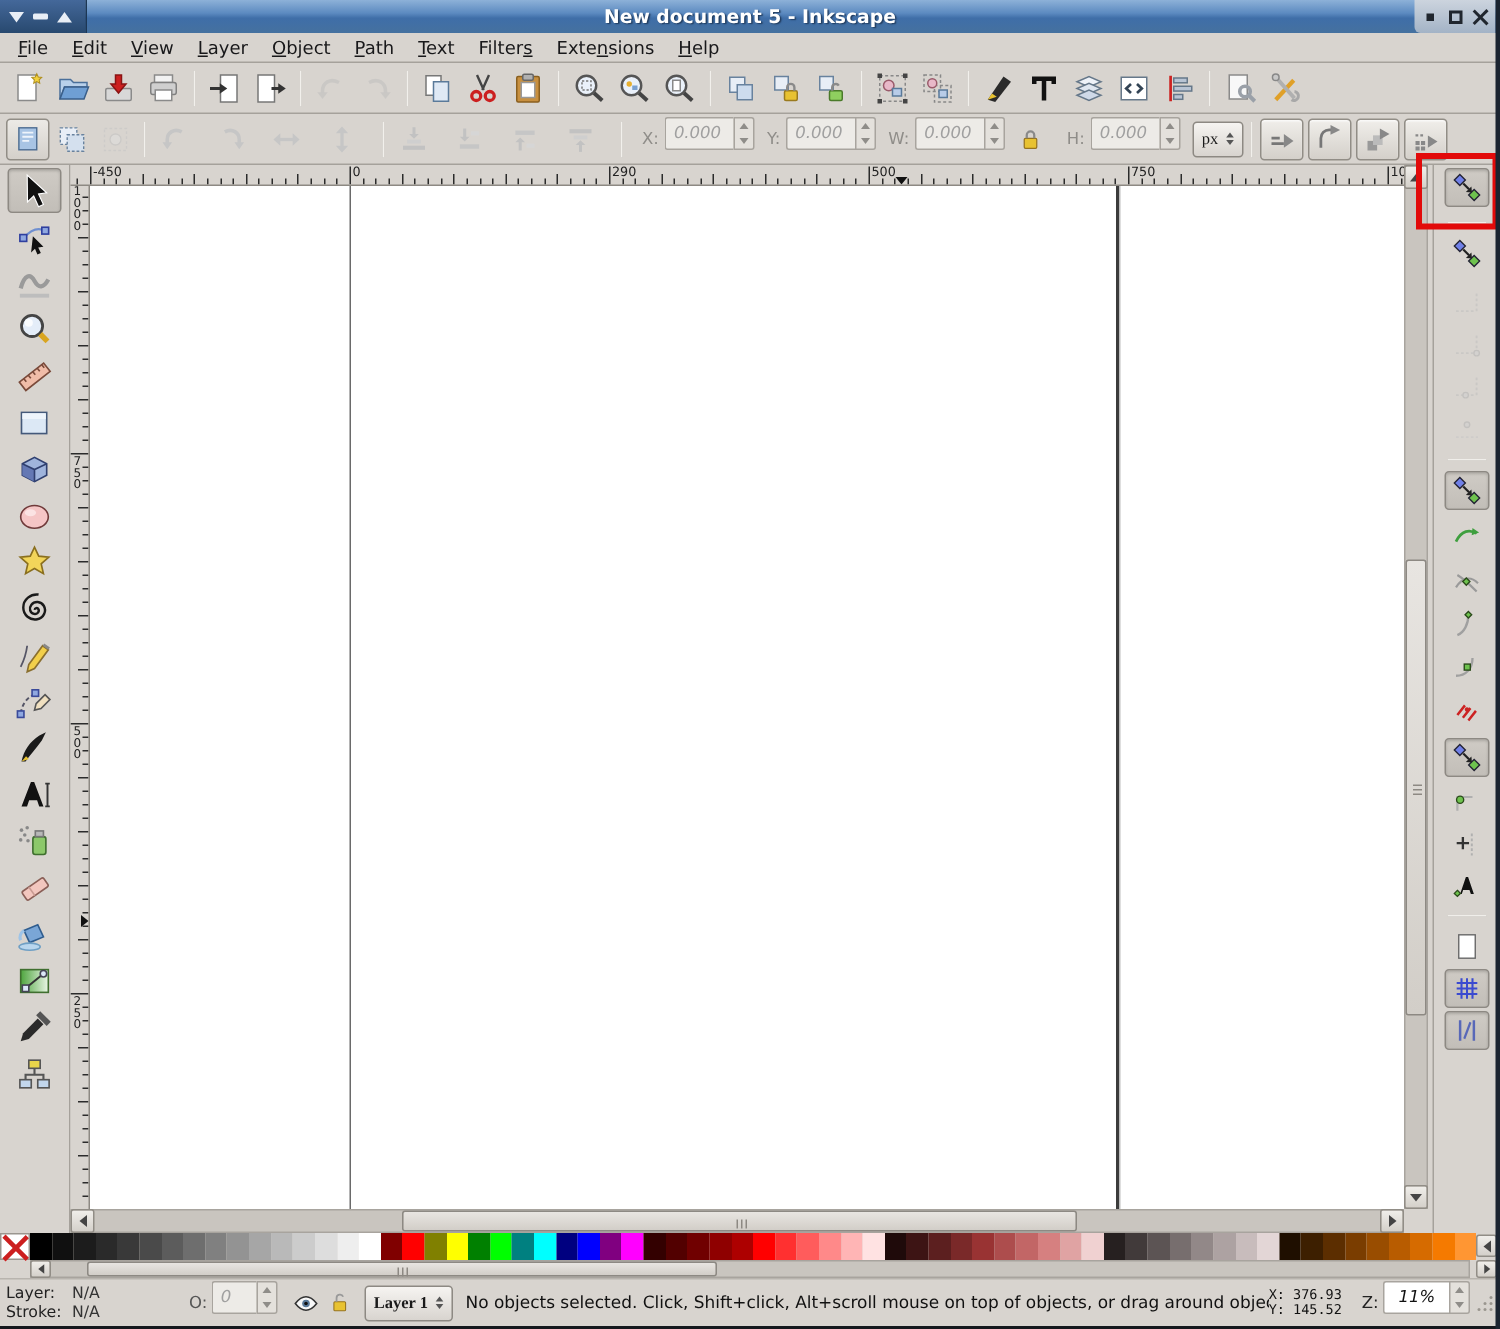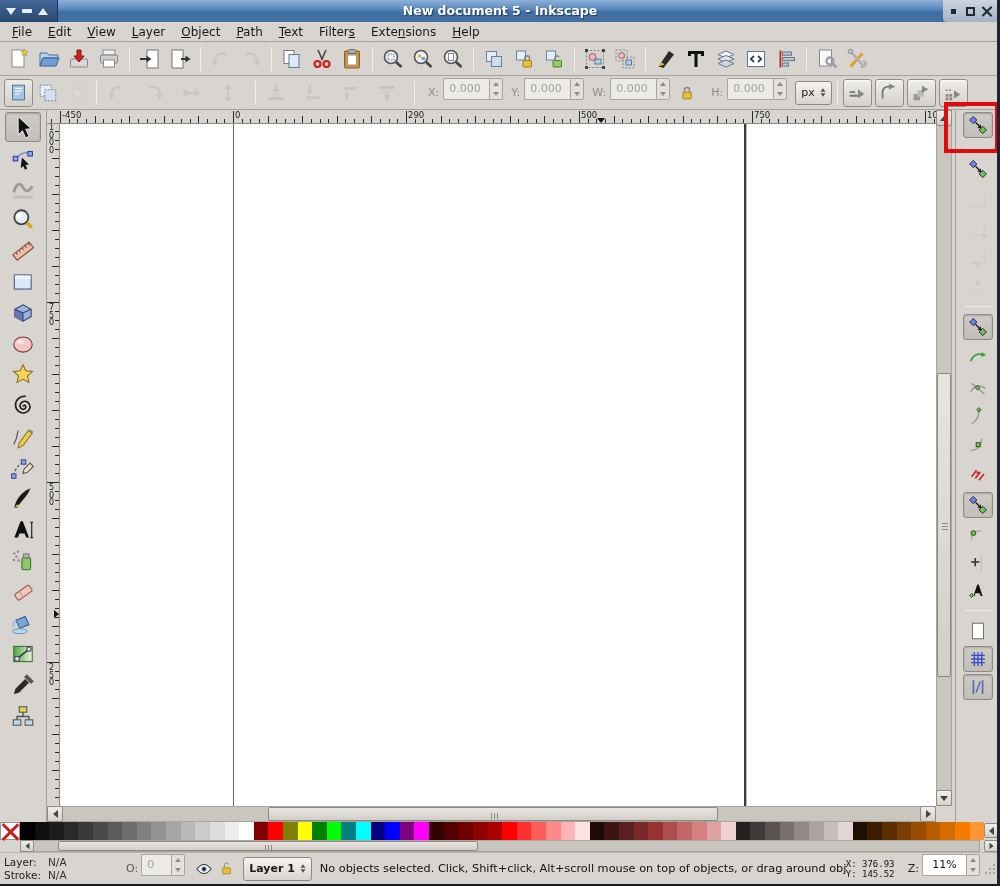--- a/index.html
+++ b/index.html
@@ -42,31 +42,31 @@
     border-bottom:1px solid #a5a19b; display:flex; align-items:center; padding-left:4px; }
   .tbtn { width:30px; height:30px; display:flex; align-items:center; justify-content:center;
     border:1px solid transparent; border-radius:3px; flex:none; }
   .tbtn.small { width:29px; height:28px; }
   .tbtn.framed { border:1px solid #918d86; background:linear-gradient(#eceae6,#d4d0ca); }
   .tbtn.raised { border:1px solid #918d86; background:linear-gradient(#f0eeea,#d4d0ca); box-shadow:0 1px 1px rgba(255,255,255,.7) inset; }
   .sep-v { width:1px; height:24px; background:#a8a49e; border-right:1px solid #f2f0ec; margin:0 5px; flex:none; }
   svg { display:block; }
 
   .spin-label { font-size:11px; color:#8f8d89; margin:0 4px 0 8px; }
-  .spin { display:flex; flex:none; height:30px; }
+  .spin { display:flex; flex:none; height:30px;font-style:italic; }
   .entry { height:22px; background:#edebe7; border:1px solid #a8a49e; border-right:none;
     border-radius:2px 0 0 2px; font-size:11px; color:#a0a0a0; display:flex; align-items:center; padding:0 5px; }
   .stp { width:14px; height:22px; border:1px solid #a8a49e; border-radius:0 2px 2px 0; background:#e4e1dc;
     display:flex; flex-direction:column; }
   .stp div { flex:1; display:flex; align-items:center; justify-content:center; }
   .tri-up { width:0;height:0;border-left:3.5px solid transparent;border-right:3.5px solid transparent;border-bottom:4.5px solid #8f8d89; }
   .tri-dn { width:0;height:0;border-left:3.5px solid transparent;border-right:3.5px solid transparent;border-top:4.5px solid #8f8d89; }
   .combo { display:flex; align-items:center; height:24px; border:1px solid #8d8983; border-radius:3px;
     background:linear-gradient(#f6f4f1,#d8d4cf); padding:0 5px; gap:5px; }
-  .combo .val { font-size:11px; color:#1a1a1a; }
+  .combo .val { font-size:11px; color:#1a1a1a;font-family:Liberation Serif, serif; }
   .combo-arrows { display:flex; flex-direction:column; gap:1px; align-items:center; }
   .combo-arrows .tri-up { border-bottom-color:#555; transform:scale(.85); }
   .combo-arrows .tri-dn { border-top-color:#555; transform:scale(.85); }
 
   
   #toolbox { position:absolute; left:0; top:110px; width:47px; height:712px; background:#d8d4cf;
     border-right:1px solid #a5a19b; display:flex; flex-direction:column; align-items:center; padding-top:2px; }
   .toolbtn { width:36px; height:30px; margin-bottom:1px; display:flex; align-items:center; justify-content:center;
     border:1px solid transparent; border-radius:3px; flex:none; }
   .toolbtn.active { border:1px solid #8d8983; background:linear-gradient(#cfcbc5,#c2beb8); box-shadow:inset 0 1px 2px rgba(0,0,0,.18); }

